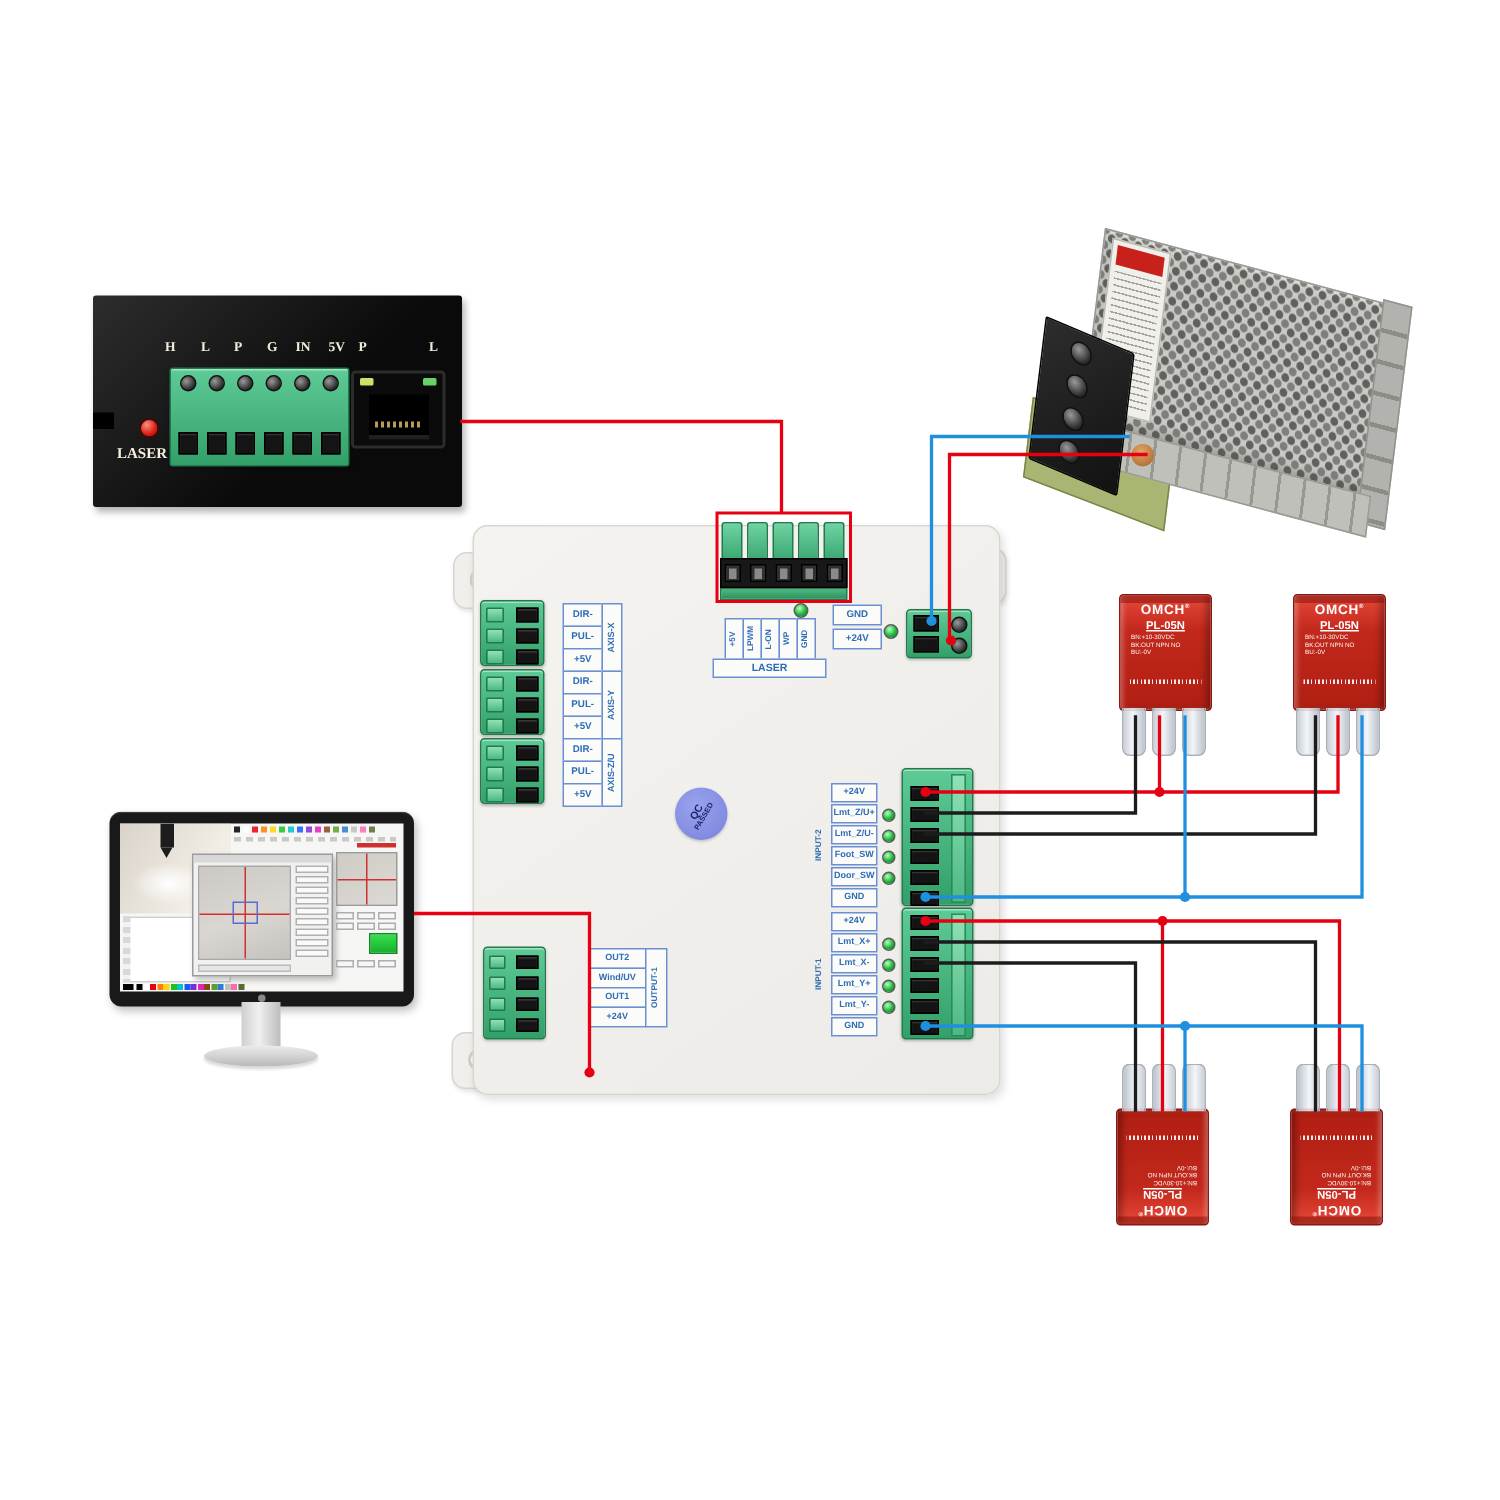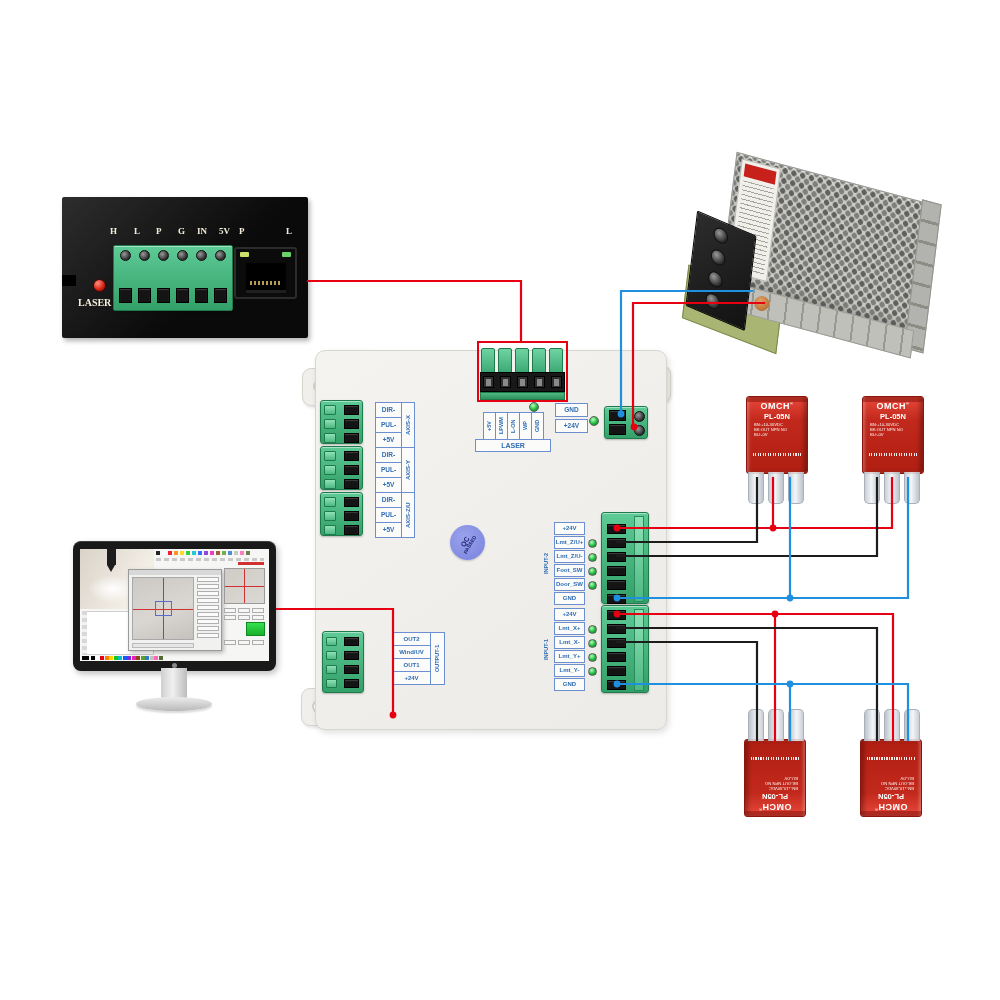--- a/index.html
+++ b/index.html
@@ -30,21 +30,21 @@
   .title{position:absolute;color:#1459b5;font-weight:bold;font-size:21px;letter-spacing:1px;}
   .portlbl{position:absolute;color:#2f6db5;font-weight:bold;font-size:9px;transform:translateX(-50%);}
   
   .sw{position:absolute;width:60px;height:110px;}
   .sw.flip{transform:rotate(180deg);}
   .swbody{position:absolute;left:0;top:0;width:60px;height:76px;border-radius:3px;
           background:linear-gradient(180deg,#e8483a,#c2291c 30%,#b01e12);border:1px solid #8e150c;
           box-shadow:inset 2px 0 3px rgba(255,255,255,.25),inset -3px 0 4px rgba(0,0,0,.3);}
   .swtxt{position:absolute;left:0;top:4px;width:100%;text-align:center;color:#fff;line-height:1.25;}
   .swbrand{font-weight:bold;font-size:9px;letter-spacing:.5px;}
-  .swmodel{font-weight:bold;font-size:7.5px;}
+  .swmodel{font-weight:bold;font-size:7.5px;text-decoration:underline;}
   .swline{font-size:4.2px;text-align:left;padding-left:7px;opacity:.95;}
   .swdots{position:absolute;left:6px;top:56px;width:48px;height:3px;
           background:repeating-linear-gradient(90deg,#fff 0 1px,transparent 1px 2.5px);opacity:.9;}
   .prong{position:absolute;top:76px;height:32px;width:16px;border-radius:0 0 5px 5px;
          background:linear-gradient(90deg,rgba(200,205,212,.95),rgba(240,244,248,.85) 45%,rgba(185,192,200,.95));
          border:1px solid #aab0b8;border-top:none;box-sizing:border-box;}
   
   .bezel{position:absolute;left:73px;top:541px;width:203px;height:129px;background:#191919;
          border-radius:8px;border-top:1px solid #3e3e3e;box-shadow:2px 3px 6px rgba(0,0,0,.25);}
   .mscreen{position:absolute;left:7px;top:7px;width:189px;height:112px;background:#f6f6f5;overflow:hidden;}

